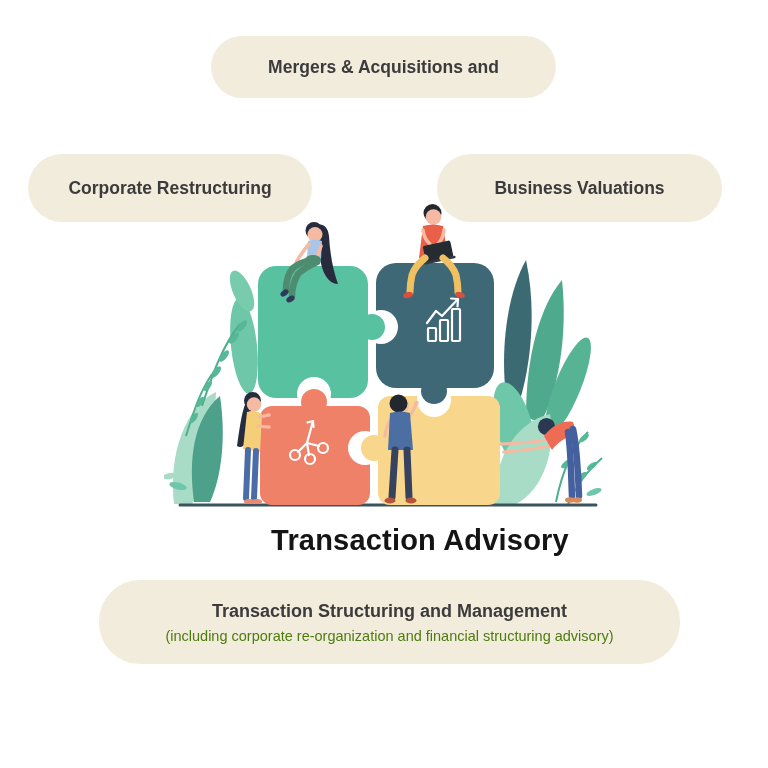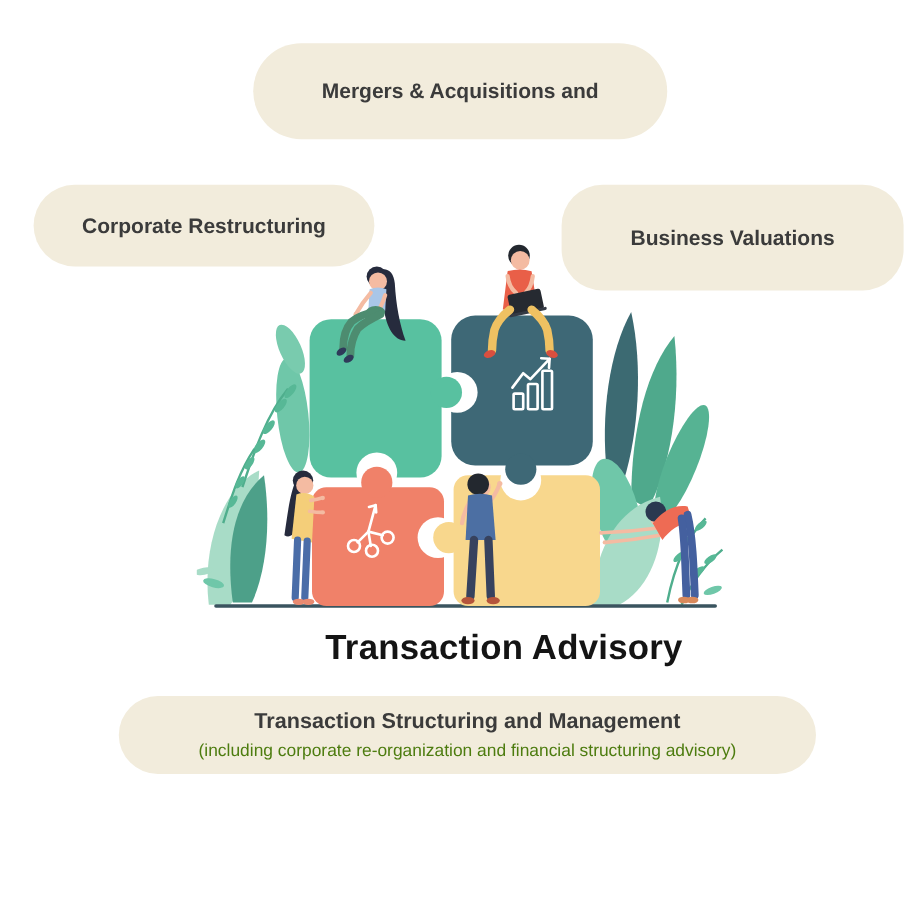--- a/index.html
+++ b/index.html
@@ -1,27 +1,27 @@
 <!DOCTYPE html>
 <html style="--background: #ffffff; --pill-bg: #F2ECDC; --pill-text: #3B3B3B; --title-text: #141414; --puzzle-green: #58C1A0; --puzzle-teal: #3E6876; --puzzle-coral: #F08169; --puzzle-yellow: #F8D78D; --ground-line: #3A545F;"><head>
 <meta charset="utf-8">
 <style>
   html,body{margin:0;padding:0;}
   body{width:768px;height:768px;font-family:"Liberation Sans",sans-serif;}
   .stage{position:relative;width:768px;height:768px;background:var(--background,#ffffff);overflow:hidden;}
 
   .pill{position:absolute;background:var(--pill-bg,#F2ECDC);display:flex;flex-direction:column;
         align-items:center;justify-content:center;text-align:center;color:var(--pill-text,#3B3B3B);}
-  .pill-top{left:211px;top:36px;width:345px;height:80px;border-radius:43px;
+  .pill-top{left:211px;top:36px;width:345px;height:62px;border-radius:43px;
             font-size:17.5px;font-weight:700;line-height:25px;}
   .pill-left{left:28px;top:154px;width:284px;height:68px;border-radius:34px;
              font-size:17.5px;font-weight:700;}
-  .pill-right{left:468px;top:154px;width:285px;height:88px;border-radius:34px;
+  .pill-right{left:437px;top:154px;width:285px;height:68px;border-radius:34px;
               font-size:17.5px;font-weight:700;}
-  .pill-bottom{left:99px;top:580px;width:581px;height:65px;border-radius:41px;text-align:right;}
+  .pill-bottom{left:99px;top:580px;width:581px;height:84px;border-radius:41px;text-align:right;}
   .pill-bottom .b-title{font-size:18px;font-weight:700;}
   .pill-bottom .b-sub{font-size:14.5px;font-weight:400;margin-top:6px;color:#4d7c0f;}
 
   .main-title{position:absolute;left:0;top:524px;width:768px;text-align:center;
               font-size:29px;font-weight:700;color:var(--title-text,#141414);letter-spacing:.2px;margin-left:36px;}
 
   .illustration{position:absolute;left:164px;top:196px;width:440px;height:316px;}
 
   .pz-green{fill:var(--puzzle-green,#58C1A0);}
   .pz-teal{fill:var(--puzzle-teal,#3E6876);}

